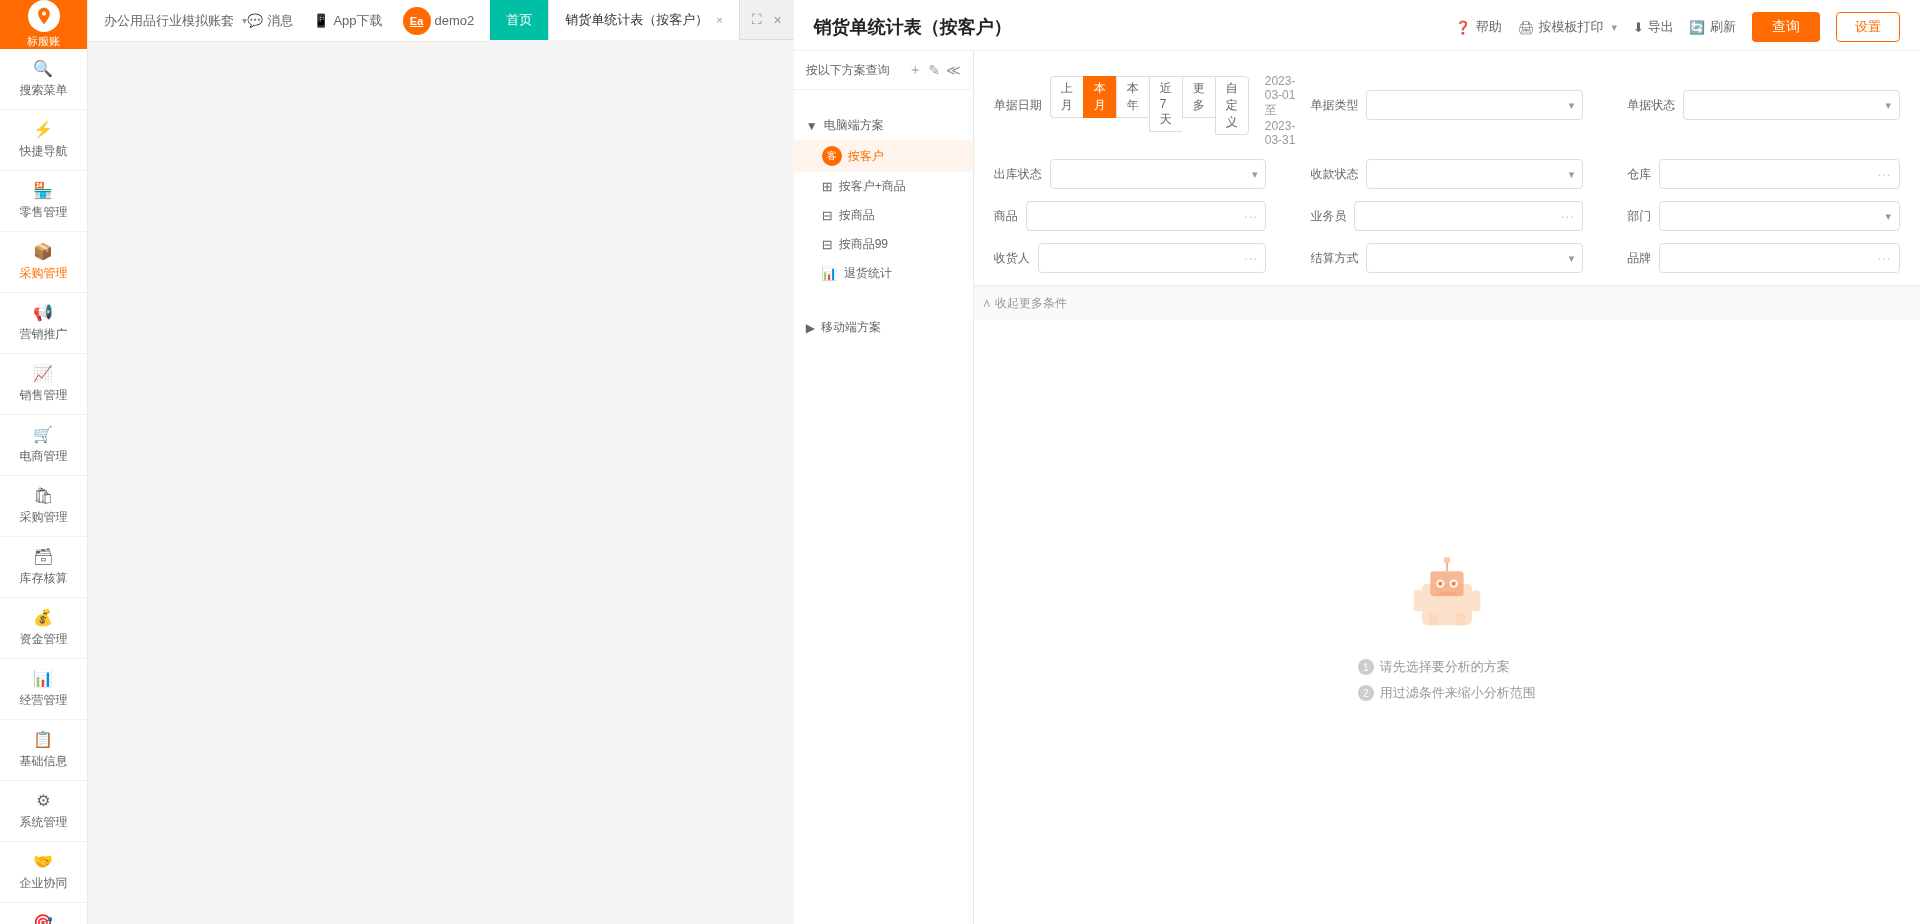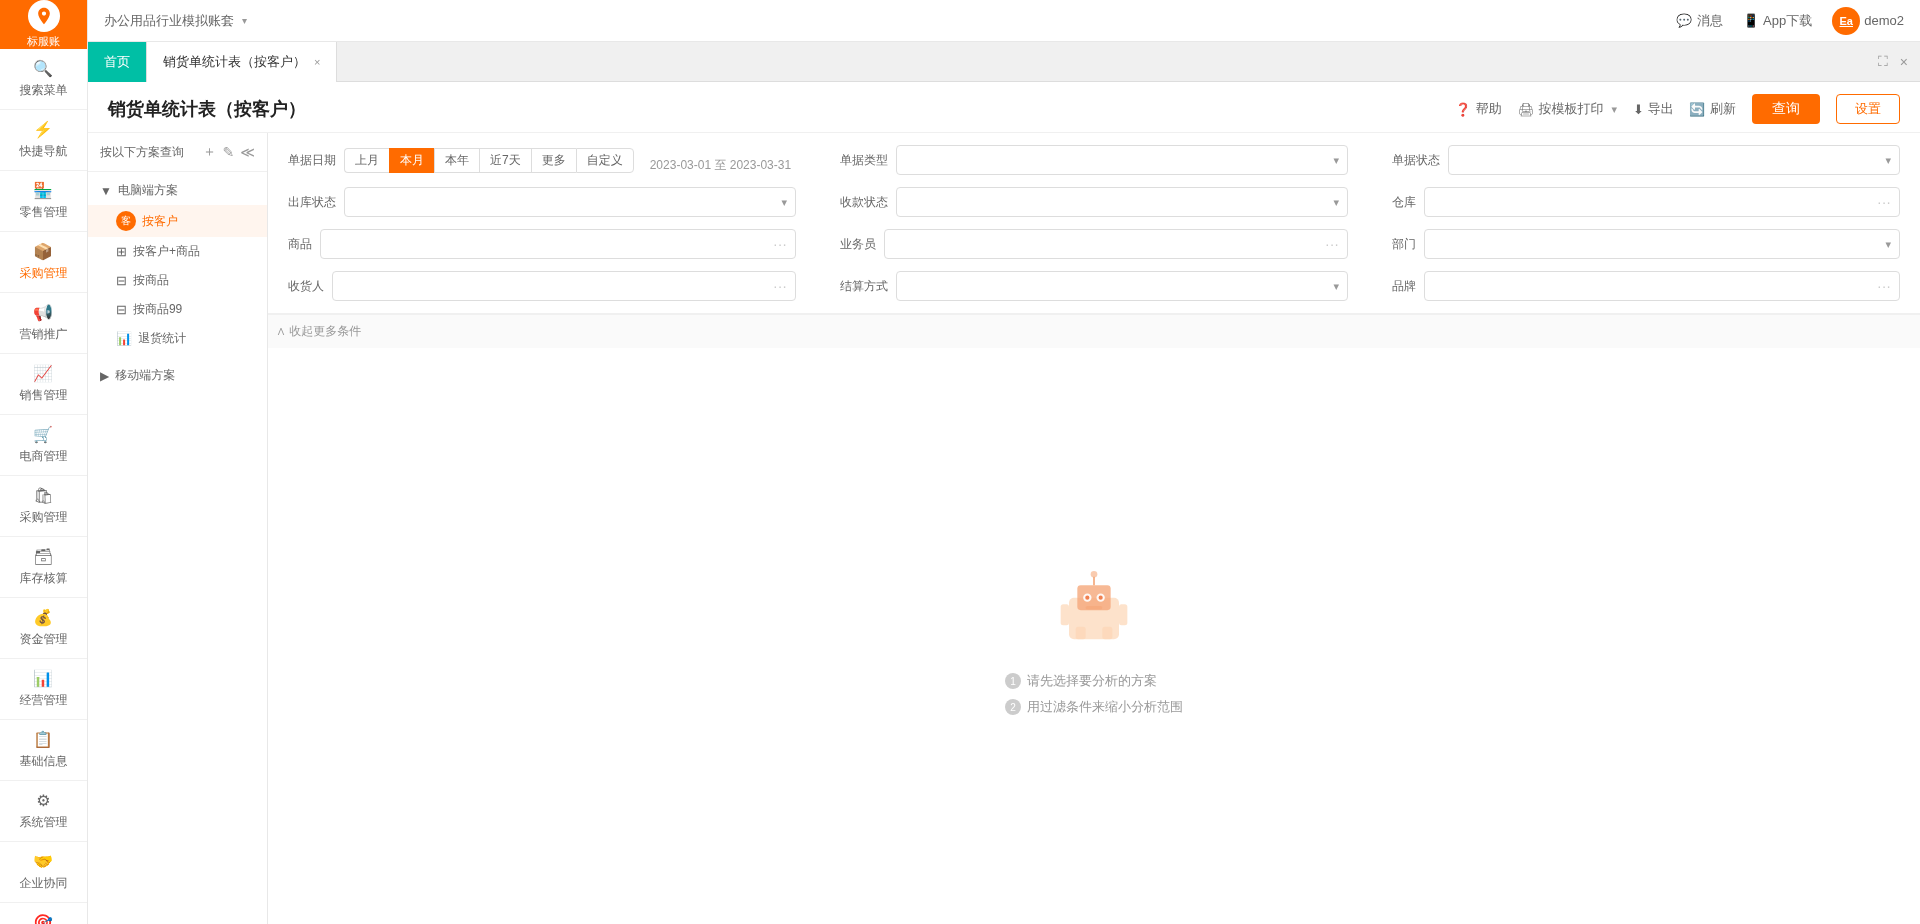--- a/index.html
+++ b/index.html
@@ -52,21 +52,21 @@
       font-size: 12px;
       gap: 4px;
     }
     .sidebar-item.active { color: #ff6b00; }
     .sidebar-item .si-icon { font-size: 16px; }
 
     
     .main-wrapper {
       flex: 1;
       display: flex;
-      flex-direction: column;
+      flex-direction: row;
       overflow: hidden;
     }
 
     
     .top-header {
       height: 42px;
       background: #fff;
       border-bottom: 1px solid #e8e8e8;
       display: flex;
       align-items: center;
@@ -219,20 +219,21 @@
 
     
     .left-panel {
       width: 180px;
       background: #fff;
       border-right: 1px solid #e8e8e8;
       display: flex;
       flex-direction: column;
       flex-shrink: 0;
       overflow-y: auto;
+      gap: 17px;
     }
     .left-panel-header {
       padding: 10px 12px;
       display: flex;
       align-items: center;
       justify-content: space-between;
       font-size: 12px;
       color: #666;
       border-bottom: 1px solid #f0f0f0;
     }
@@ -341,21 +342,21 @@
       font-size: 14px;
       cursor: pointer;
     }
     .date-filter-row {
       display: flex;
       align-items: center;
       gap: 0;
     }
     .date-tabs {
       display: flex;
-      align-items: center;
+      align-items: flex-start;
       gap: 0;
       margin-right: 8px;
     }
     .date-tab {
       padding: 3px 10px;
       font-size: 12px;
       cursor: pointer;
       color: #666;
       border: 1px solid #ddd;
       border-right: none;

